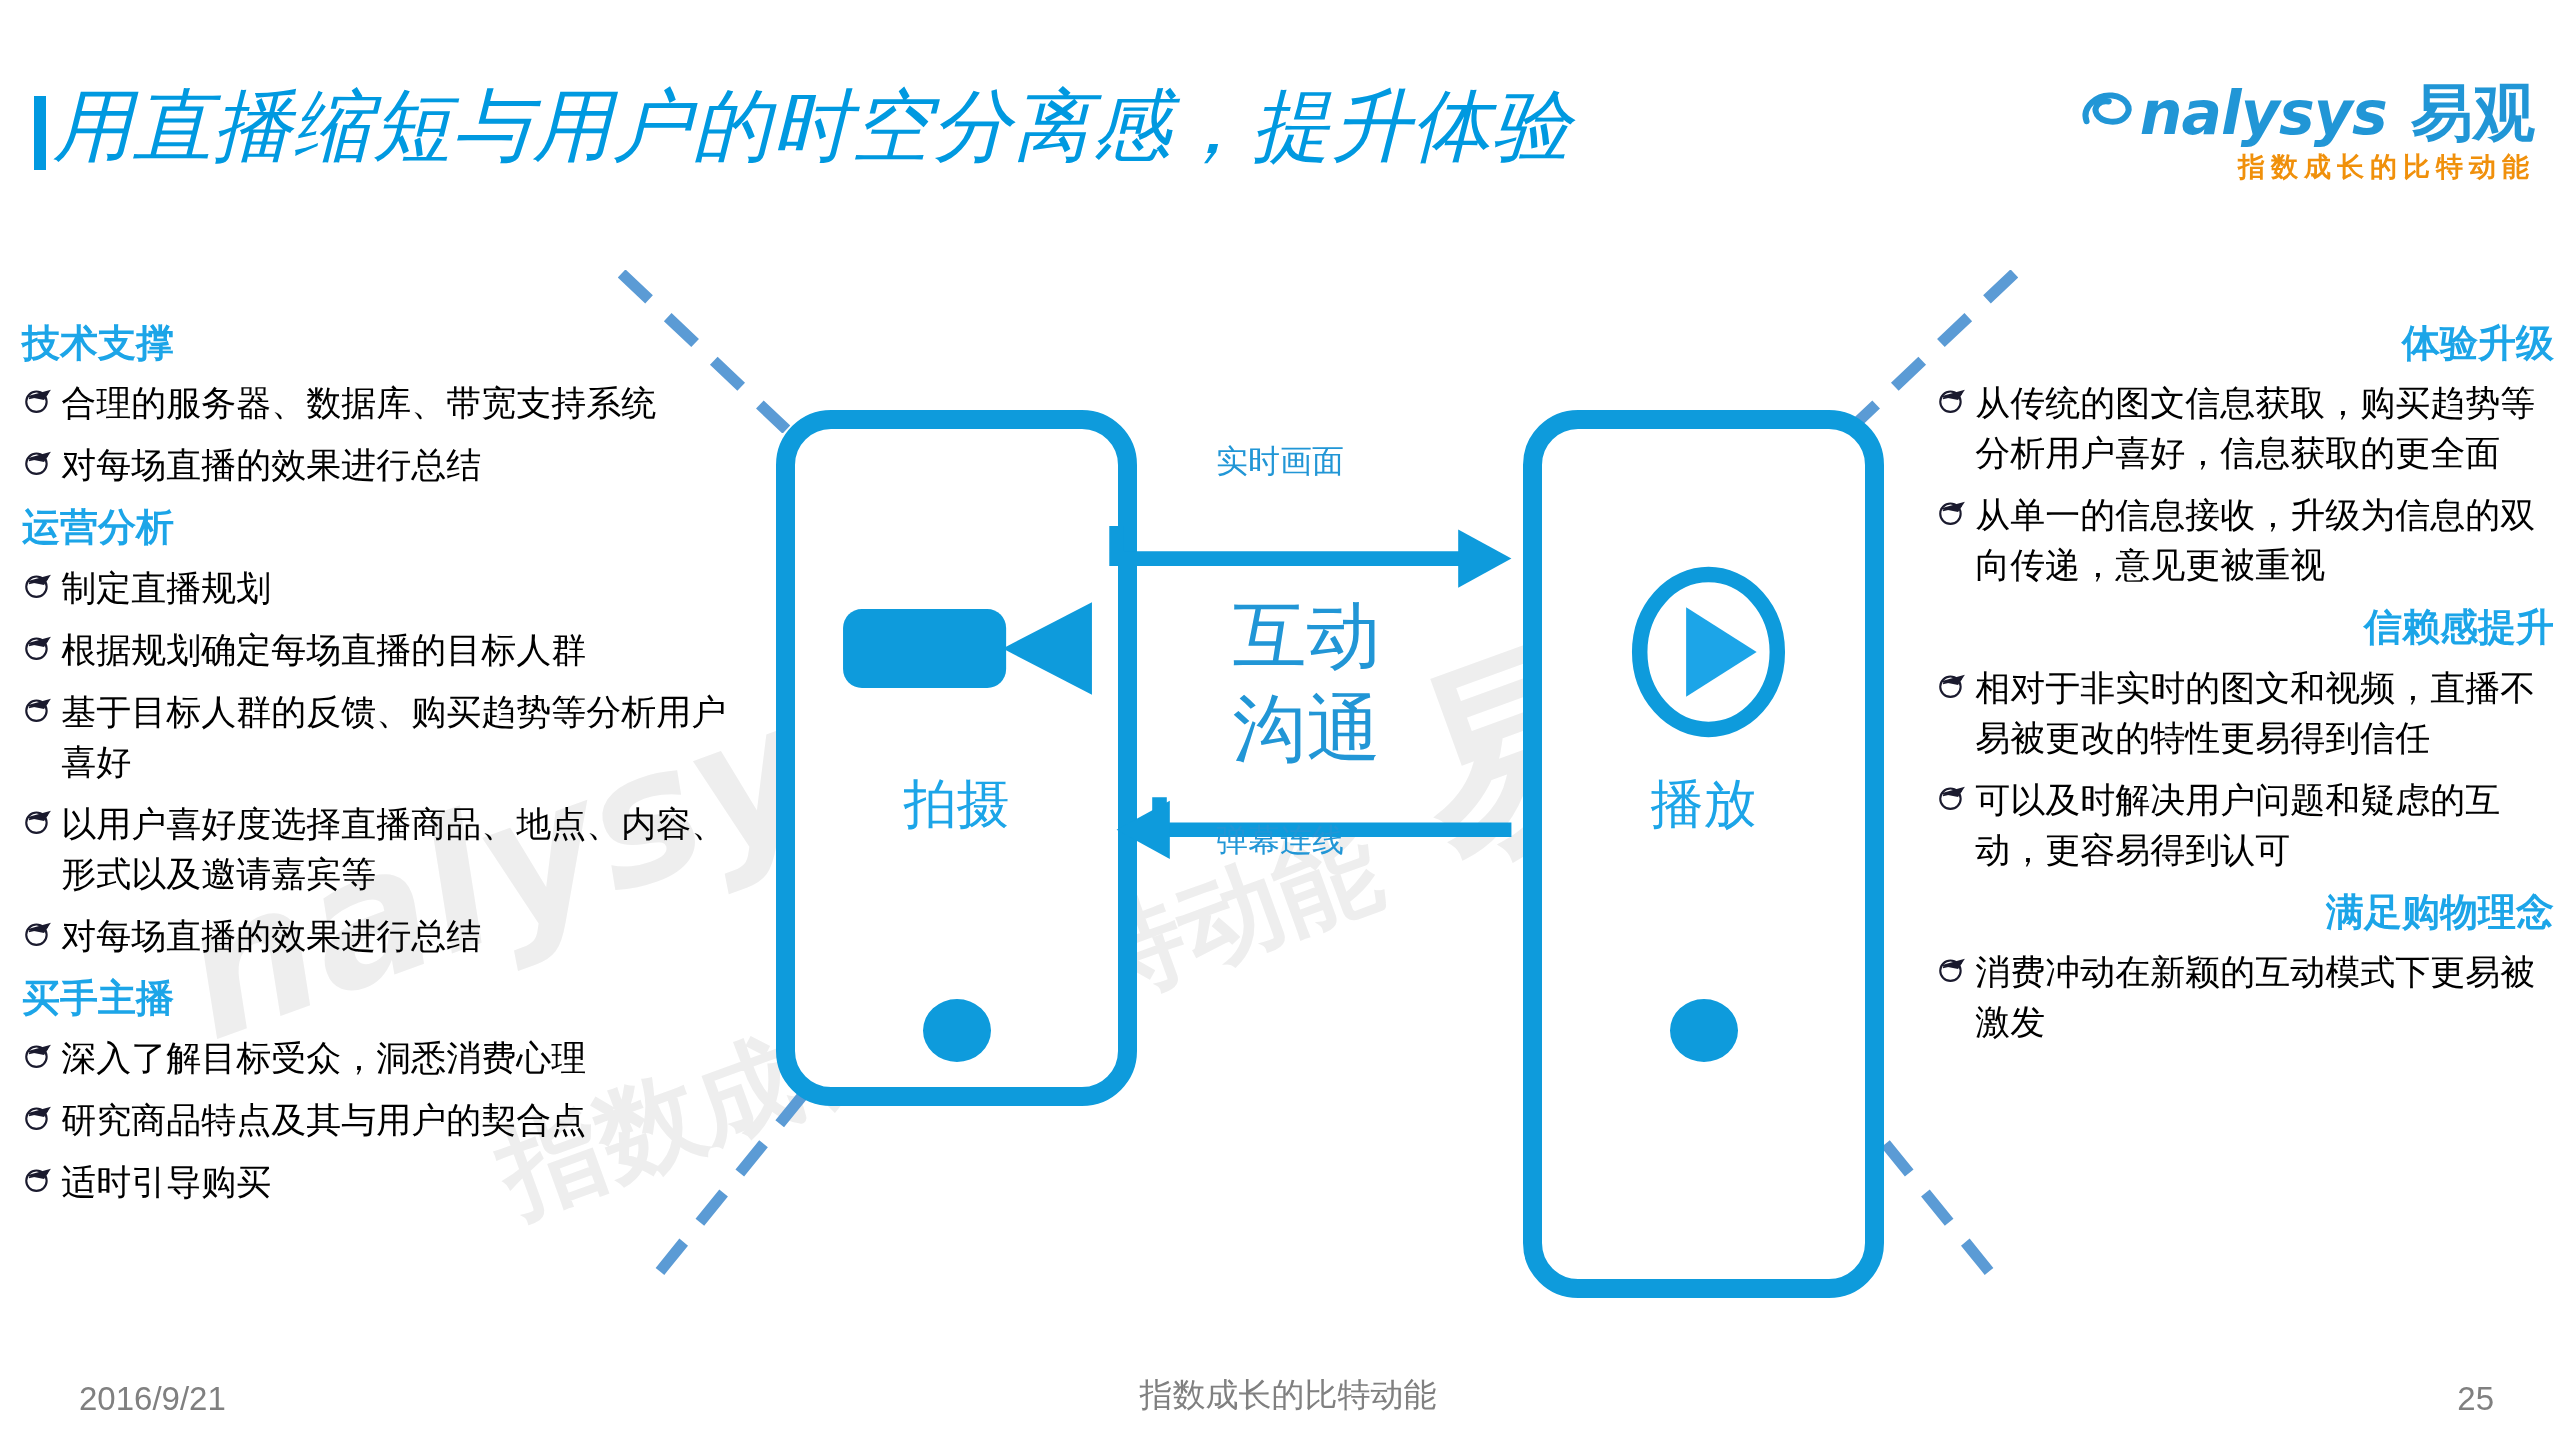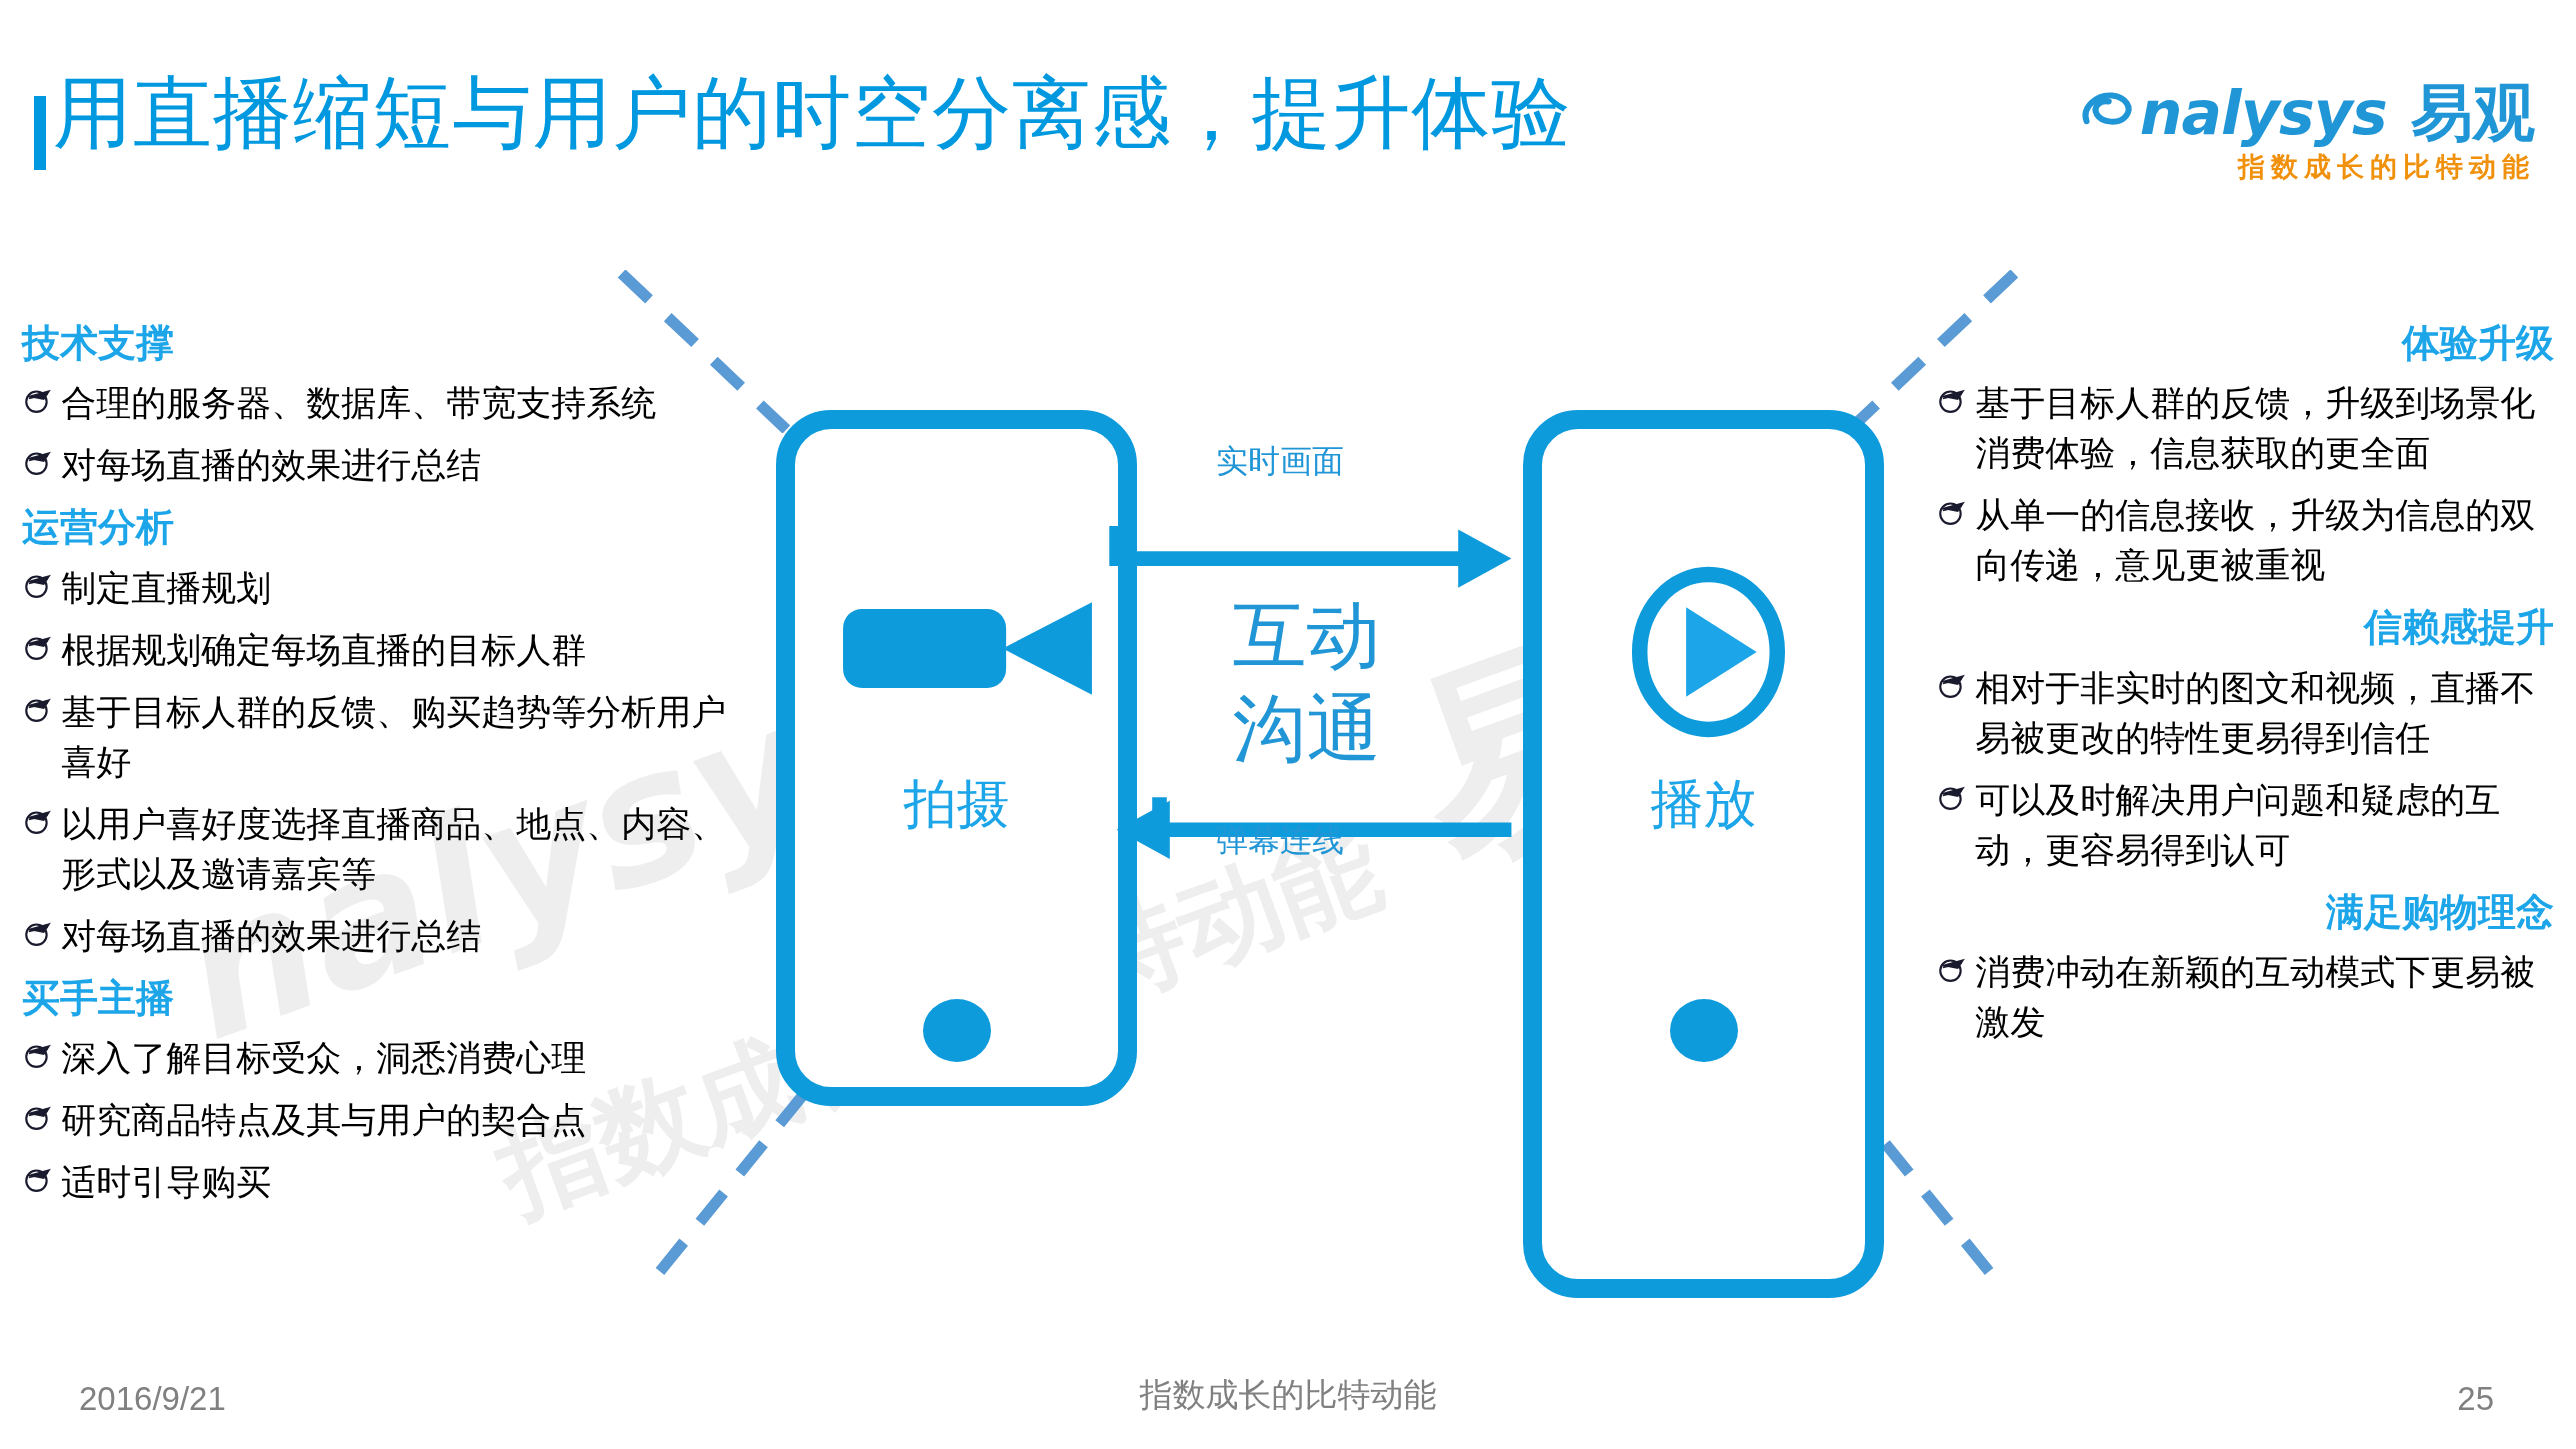--- a/index.html
+++ b/index.html
@@ -22,23 +22,23 @@
   .wm1{left:155px;top:884px;font-size:180px;transform:rotate(-20deg);
        font-family:"DejaVu Sans",sans-serif;font-style:italic;}
   .wm2{left:1374px;top:653px;font-size:215px;transform:rotate(-20deg);}
   .wm3{left:481px;top:1116px;font-size:103px;transform:rotate(-20deg);}
 
   
   .title-bar{
     position:absolute;left:34px;top:96px;width:12px;height:74px;background:#0099E0;z-index:5;
   }
   .title{
-    position:absolute;left:53px;top:66px;z-index:5;
+    position:absolute;left:53px;top:79px;z-index:5;
     font-size:79px;line-height:94px;color:#0099E0;
-    letter-spacing:0.9px;white-space:nowrap;
+    letter-spacing:0.9px;white-space:nowrap;font-style:italic;
   }
 
   .logo{position:absolute;right:41px;top:82px;z-index:5;text-align:right;}
   .logo-row{display:flex;align-items:center;justify-content:flex-end;gap:19px;}
   .logo-mark{position:relative;width:65px;height:53px;}
   .logo-mark svg{display:block;}
   .logo-word{
     font-family:"DejaVu Sans",sans-serif;font-style:italic;font-weight:bold;
     font-size:60px;color:#2196D6;letter-spacing:-0.9px;line-height:60px;
     margin-left:-22px;
@@ -312,21 +312,21 @@
 
     <div class="sec-head">体验升级</div>
     <div class="bullet">
       <span class="bullet-icon">
           <svg width="34" height="34" viewBox="0 0 40 40">
             <circle cx="17" cy="22" r="12" fill="none" stroke="#1a1a2e" stroke-width="2.5"></circle>
             <path d="M5 16 L34 8 L26 20 Z" fill="#1a1a2e"></path>
             <path d="M8 18 L30 13" stroke="#1a1a2e" stroke-width="2"></path>
           </svg>
         </span>
-      <span class="bullet-text">基于目标人群的反馈，升级到场景化消费体验，信息获取的更全面</span>
+      <span class="bullet-text">从传统的图文信息获取，购买趋势等分析用户喜好，信息获取的更全面</span>
     </div>
     <div class="bullet">
       <span class="bullet-icon">
           <svg width="34" height="34" viewBox="0 0 40 40">
             <circle cx="17" cy="22" r="12" fill="none" stroke="#1a1a2e" stroke-width="2.5"></circle>
             <path d="M5 16 L34 8 L26 20 Z" fill="#1a1a2e"></path>
             <path d="M8 18 L30 13" stroke="#1a1a2e" stroke-width="2"></path>
           </svg>
         </span>
       <span class="bullet-text">从单一的信息接收，升级为信息的双向传递，意见更被重视</span>

